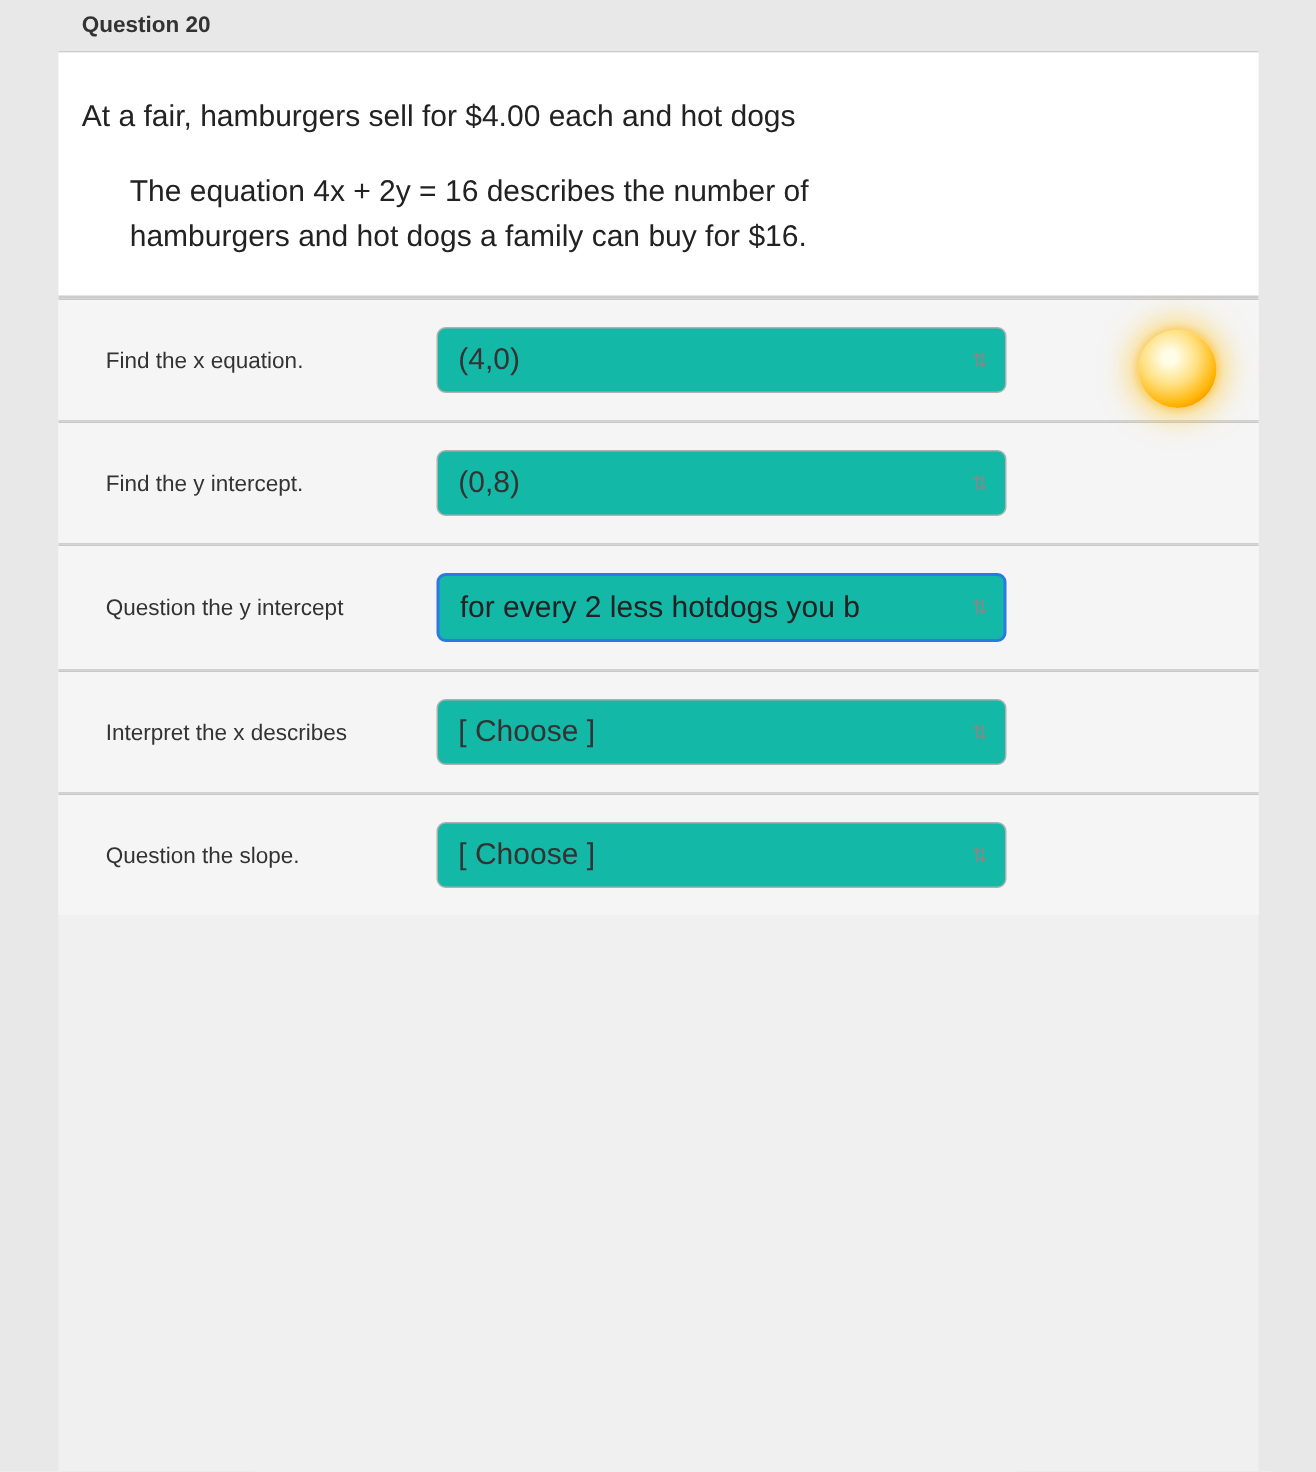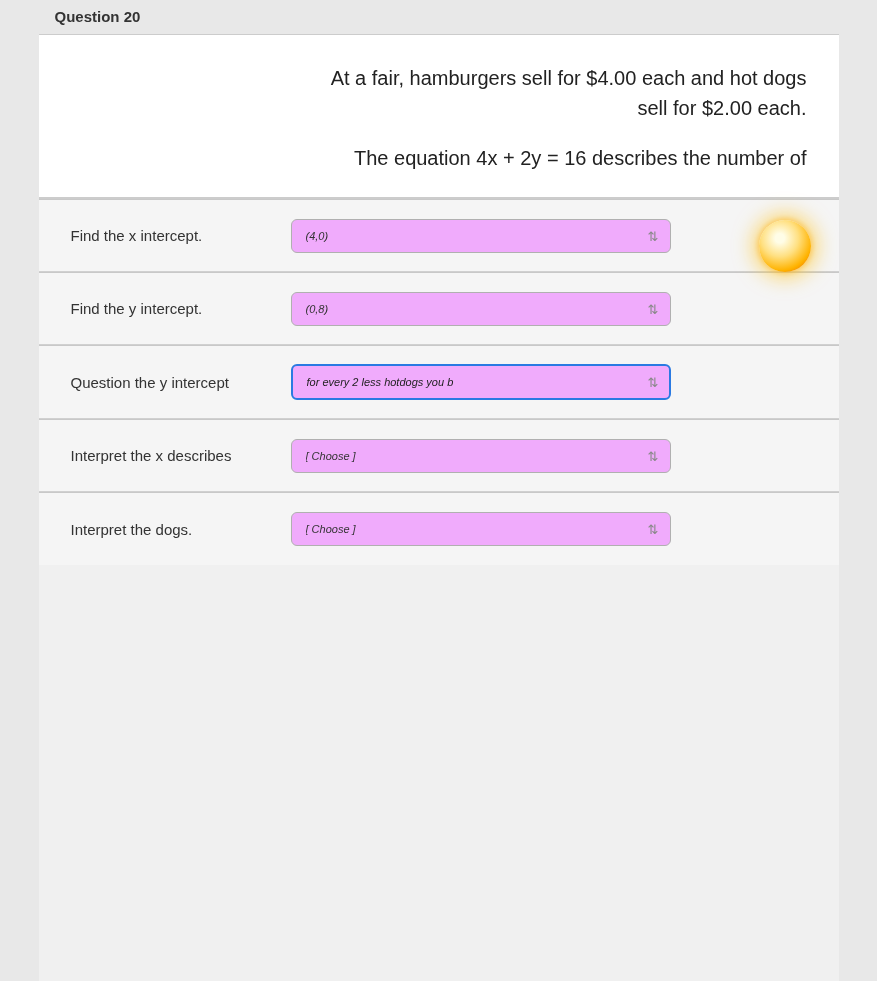--- a/index.html
+++ b/index.html
@@ -35,21 +35,20 @@
       font-size: 15px;
       font-weight: 600;
       color: #333;
     }
 
     .content-area {
       background-color: #ffffff;
       margin: 0;
       padding: 28px 32px 24px 16px;
       border-bottom: 2px solid #ccc;
-      text-align: right;
     }
 
     .problem-text {
       font-size: 20px;
       line-height: 1.5;
       color: #222;
       margin-bottom: 20px;
     }
 
     .equation-text {
@@ -101,30 +100,29 @@
 
     .select-wrapper {
       position: relative;
       flex: 1;
       max-width: 380px;
     }
 
     .select-wrapper select {
       width: 100%;
       padding: 10px 36px 10px 14px;
-      font-size: 11px;
+      font-size: 20px;
       color: #333;
-      background-color: #f0abfc;
+      background-color: #14b8a6;
       border: 1.5px solid #b0b0b0;
       border-radius: 6px;
       appearance: none;
       -webkit-appearance: none;
       cursor: pointer;
       outline: none;
-      font-style: italic;
     }
 
     .select-wrapper.active select {
       border: 2.5px solid #2a7ae2;
       color: #222;
     }
 
     .chevron-icon {
       position: absolute;
       right: 12px;
@@ -146,37 +144,37 @@
 
 <div class="page-container">
 
   <div class="question-header">
     <span>Question 20</span>
   </div>
 
   <div class="content-area">
     <p class="problem-text">
       <span>At a fair, hamburgers sell for $4.00 each and hot dogs</span><br>
-      <span>sell for $2.00 each.</span>
     </p>
     <p class="equation-text">
       <span>The equation 4x + 2y = 16 describes the number of</span><br>
+      <span>hamburgers and hot dogs a family can buy for $16.</span>
     </p>
 
     <div class="lamp-decoration">
       <div class="lamp-circle"></div>
     </div>
   </div>
 
   <hr class="divider-line">
 
   <div class="questions-section">
 
     <div class="question-row">
-      <span class="row-label">Find the x intercept.</span>
+      <span class="row-label">Find the x equation.</span>
       <div class="select-wrapper">
         <select>
           <option value="(4,0)">(4,0)</option>
           <option value="(0,4)">(0,4)</option>
           <option value="(4,4)">(4,4)</option>
         </select>
         <span class="chevron-icon">⇅</span>
       </div>
     </div>
 
@@ -218,21 +216,21 @@
           <option value="you can buy 4 hamburgers">you can buy 4 hamburgers</option>
           <option value="you can buy 8 hotdogs">you can buy 8 hotdogs</option>
         </select>
         <span class="chevron-icon">⇅</span>
       </div>
     </div>
 
     <hr class="divider-line">
 
     <div class="question-row">
-      <span class="row-label">Interpret the dogs.</span>
+      <span class="row-label">Question the slope.</span>
       <div class="select-wrapper">
         <select>
           <option value="">[ Choose ]</option>
           <option value="for every 2 less hotdogs you b">for every 2 less hotdogs you b</option>
           <option value="slope is -2">slope is -2</option>
         </select>
         <span class="chevron-icon">⇅</span>
       </div>
     </div>
 

